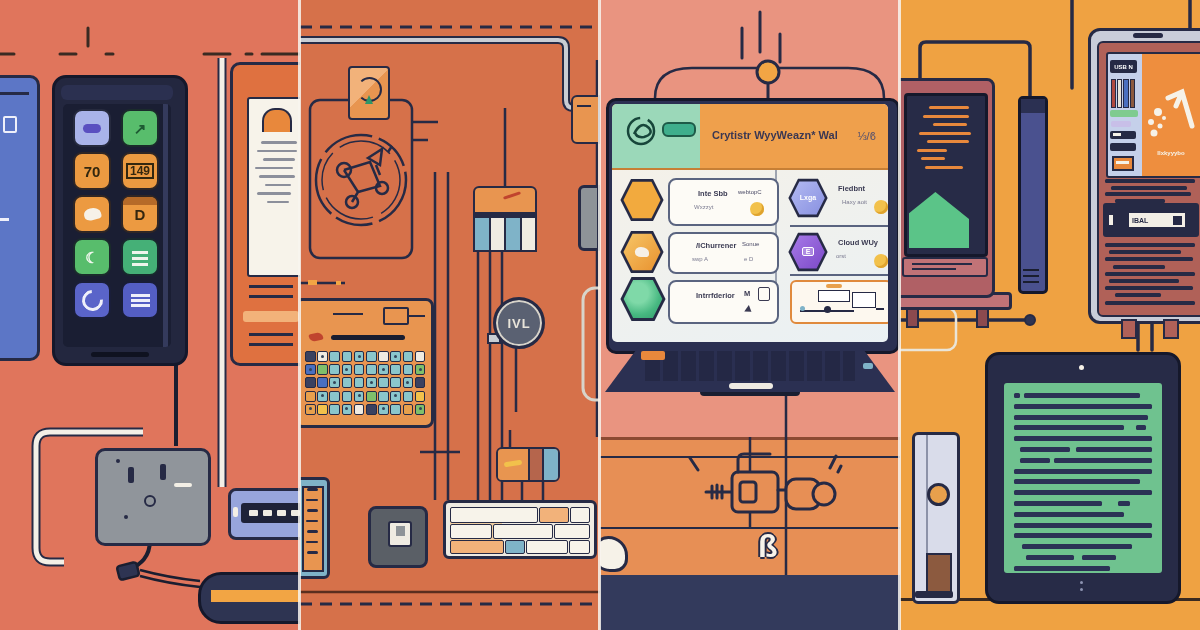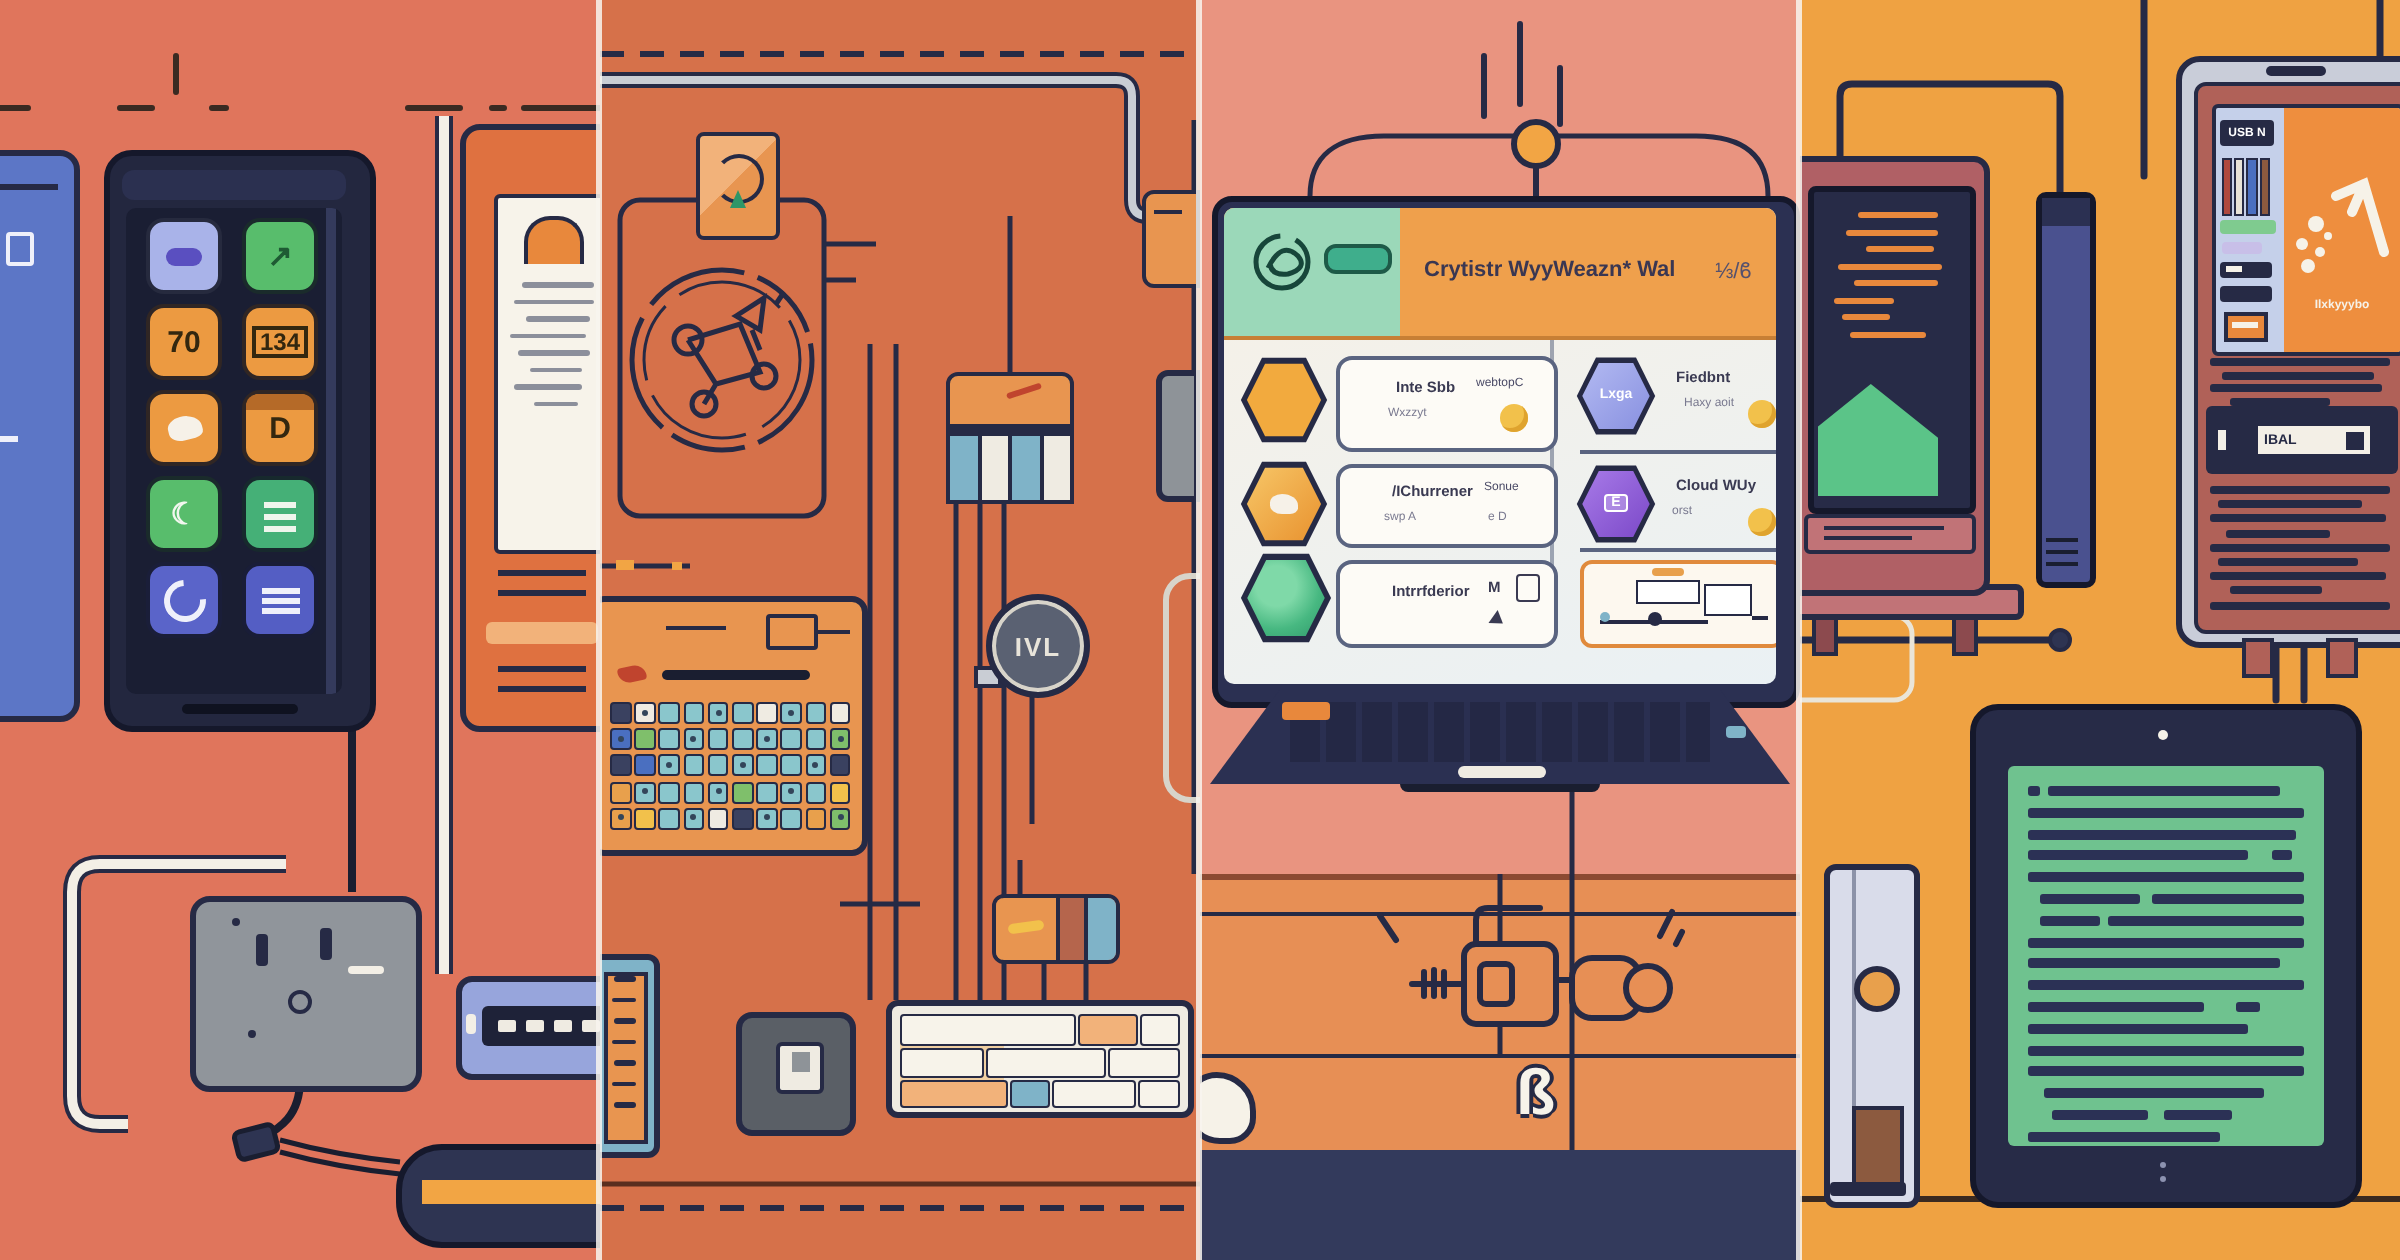--- a/index.html
+++ b/index.html
@@ -146,21 +146,21 @@
       <div class="abs phone-screen">
         <div id="phone-grid" class="abs" style="left:0;top:0;width:108px;height:243px;">
             <div class="app-icon shape-pill" style="left: 10px; top: 5px; background: rgb(169, 179, 233);"></div>
             <div class="app-icon" style="left: 58px; top: 5px; background: rgb(88, 189, 108);">
               <span class="g" style="color: rgb(30, 90, 51);">↗</span>
             </div>
             <div class="app-icon" style="left: 10px; top: 48px; background: rgb(236, 154, 65);">
               <span class="g" style="color: rgb(51, 39, 15);">70</span>
             </div>
             <div class="app-icon shape-boxed" style="left: 58px; top: 48px; background: rgb(236, 154, 65);">
-              <span class="g" style="color: rgb(51, 39, 15);">134</span>
+              <span class="g" style="color: rgb(51, 39, 15);">149</span>
             </div>
             <div class="app-icon shape-bird" style="left: 10px; top: 91px; background: rgb(236, 154, 65);"></div>
             <div class="app-icon shape-topbar" style="left: 58px; top: 91px; background: rgb(236, 154, 65);">
               <span class="g" style="color: rgb(51, 39, 15);">D</span>
             </div>
             <div class="app-icon" style="left: 10px; top: 134px; background: rgb(88, 189, 108);">
               <span class="g" style="color: rgb(242, 247, 239);">☾</span>
             </div>
             <div class="app-icon shape-bars" style="left: 58px; top: 134px; background: rgb(69, 176, 119);"></div>
             <div class="app-icon shape-swirl" style="left: 10px; top: 177px; background: rgb(90, 100, 201);"></div>

